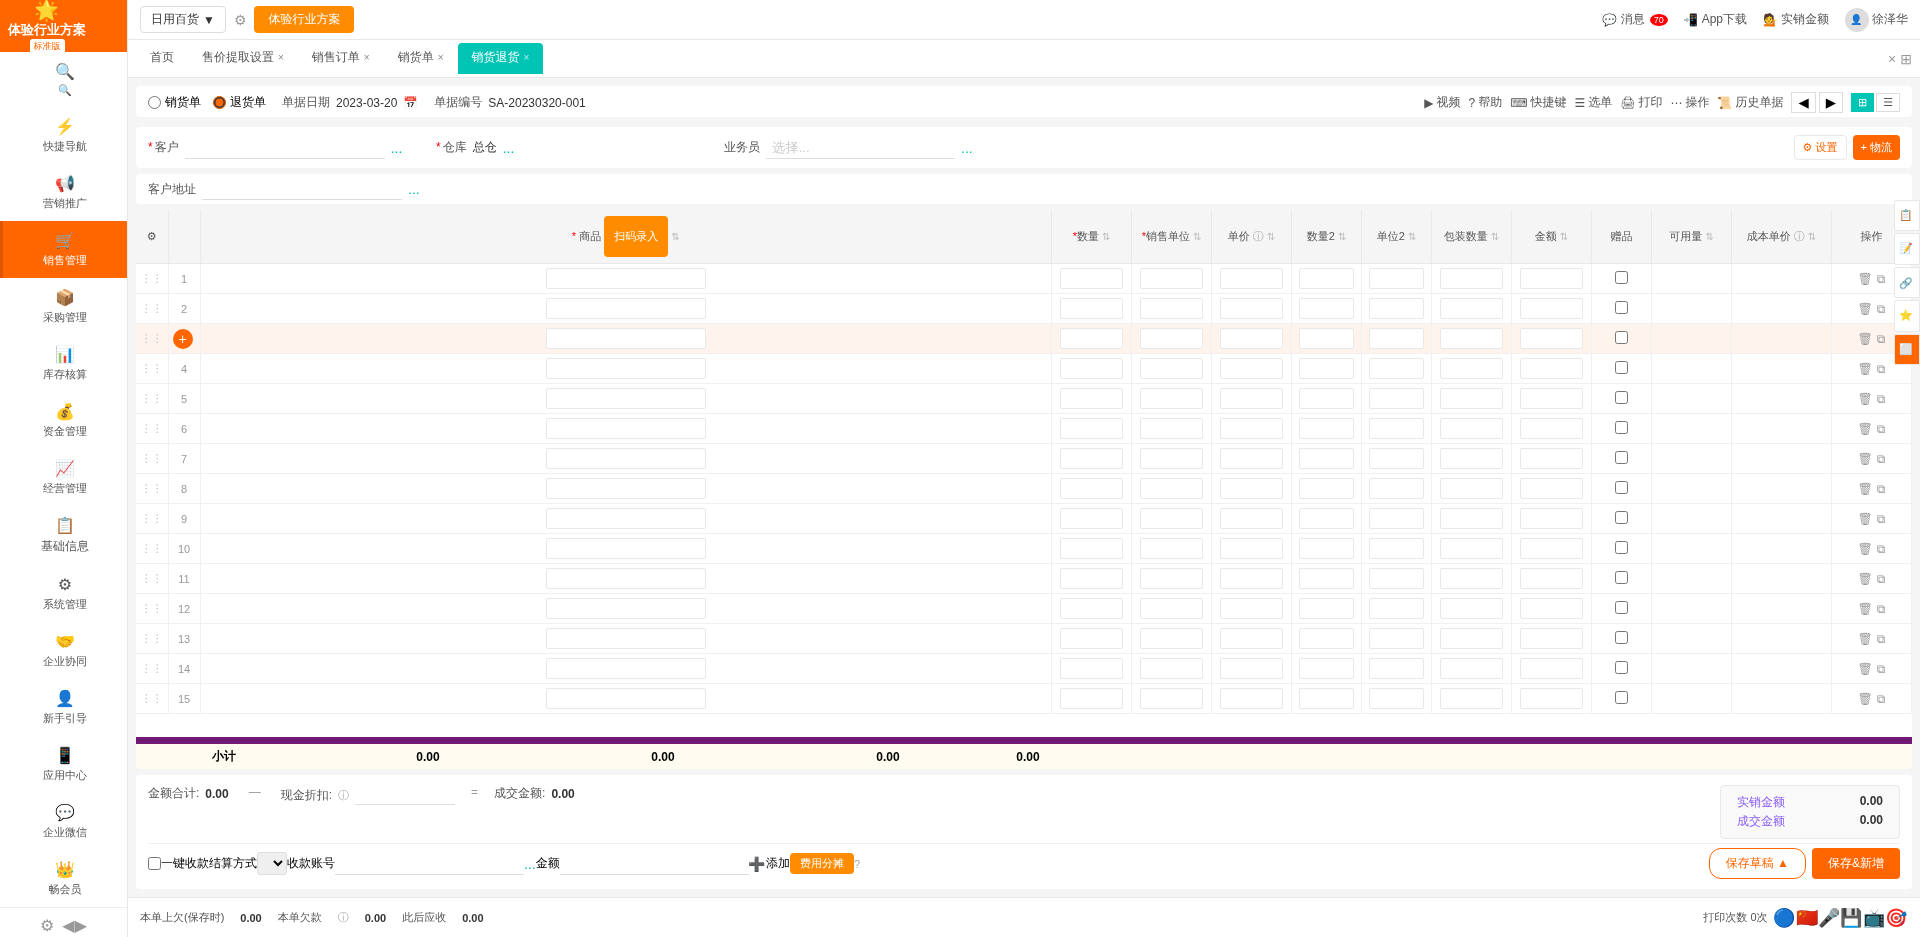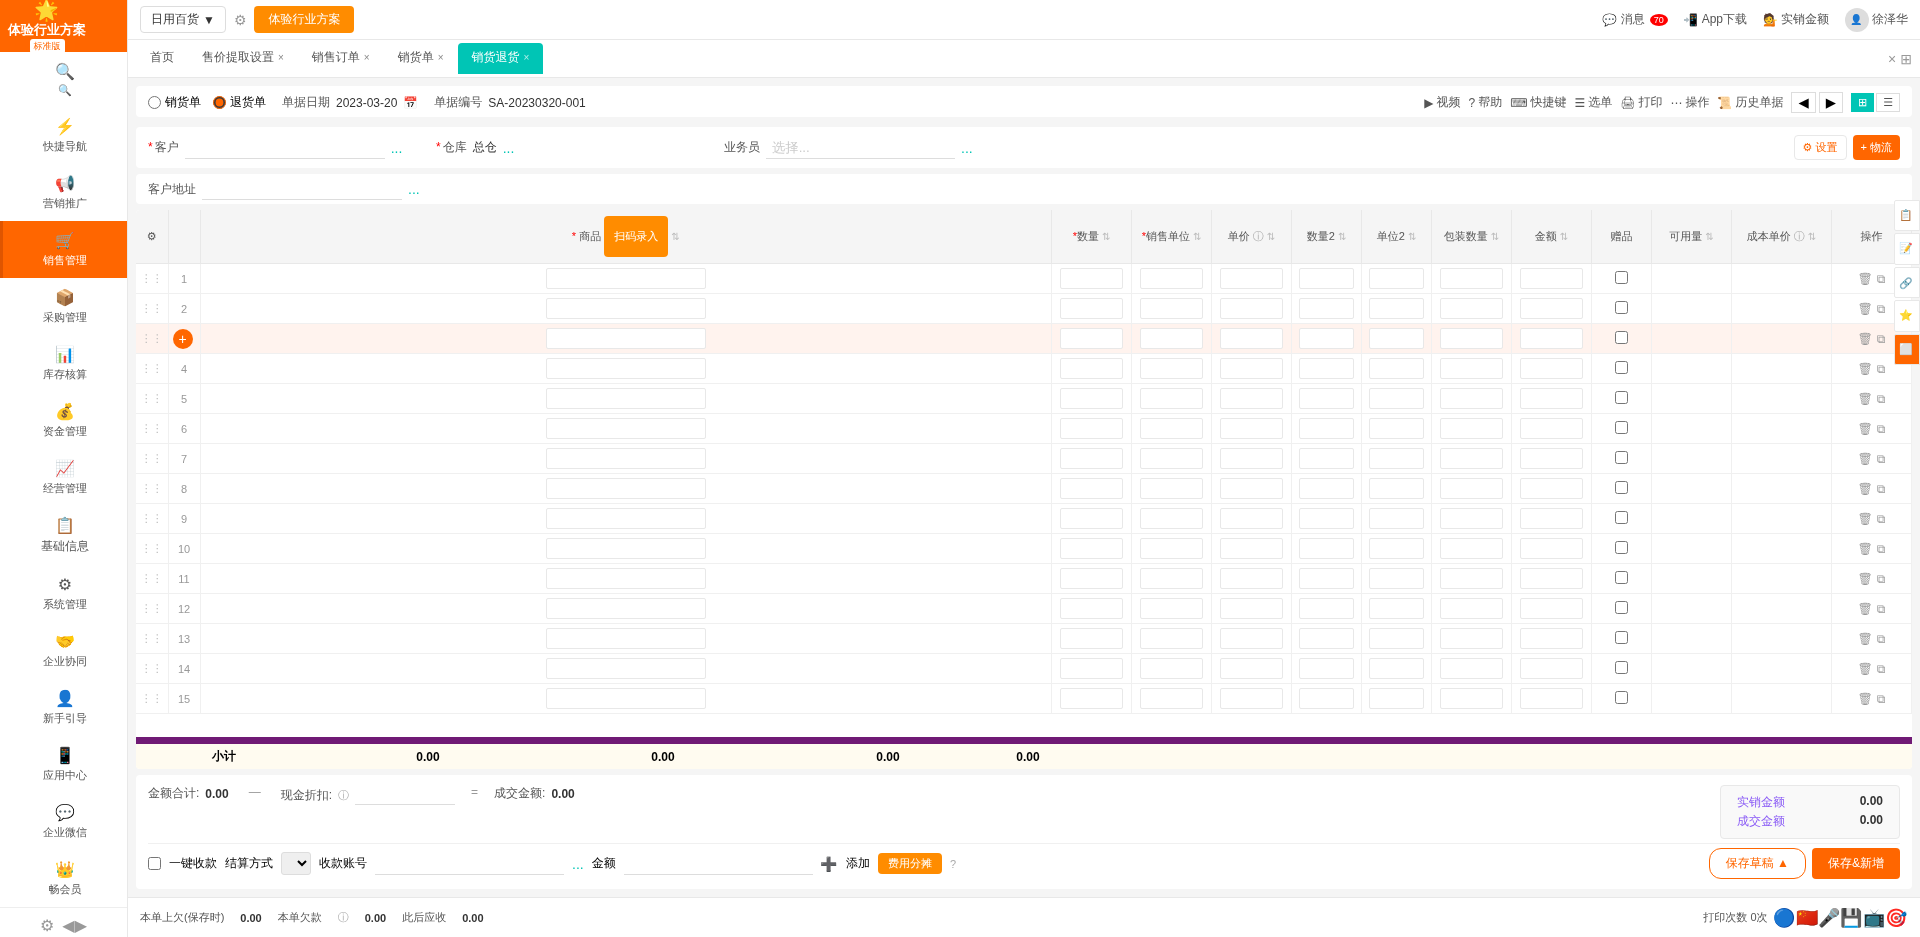--- a/index.html
+++ b/index.html
@@ -71,21 +71,21 @@
     .row-num { color: #999; width: 30px; }
     .add-row-btn { background: #ff6600; color: #fff; border: none; border-radius: 50%; width: 20px; height: 20px; cursor: pointer; font-size: 14px; line-height: 1; display: flex; align-items: center; justify-content: center; }
     .sort-icon { color: #bbb; font-size: 10px; cursor: pointer; }
     .checkbox-cell input[type=checkbox] { width: 13px; height: 13px; }
     .action-icons { display: flex; gap: 4px; justify-content: center; }
     .action-icon { color: #999; cursor: pointer; font-size: 12px; }
 
     
     .footer-area { background: #fff; border-radius: 4px; padding: 6px 12px; }
     .footer-row1 { display: flex; align-items: flex-start; gap: 16px; padding: 4px 0; }
-    .footer-row2 { display: flex; align-items: center; gap: 8px; padding: 4px 0; border-top: 1px solid #f0f0f0; }
+    .footer-row2 { display: flex; align-items: center; gap: 0; padding: 4px 0; border-top: 1px solid #f0f0f0; }
     .footer-label { color: #555; }
     .footer-value { color: #333; font-weight: bold; }
     .footer-eq { color: #999; }
     .footer-dash { color: #999; margin: 0 4px; }
     .result-box { background: #f9f9f9; border: 1px solid #e8e8e8; border-radius: 4px; padding: 6px 16px; min-width: 180px; }
     .result-row { display: flex; justify-content: space-between; gap: 20px; margin: 2px 0; }
     .result-label { color: #8b5cf6; }
     .result-value { color: #333; font-weight: bold; }
     .save-draft-btn { background: #fff; border: 1px solid #ff6600; color: #ff6600; border-radius: 12px; padding: 6px 16px; cursor: pointer; font-size: 12px; }
     .save-new-btn { background: #ff6600; color: #fff; border: none; border-radius: 4px; padding: 6px 16px; cursor: pointer; font-size: 12px; }

